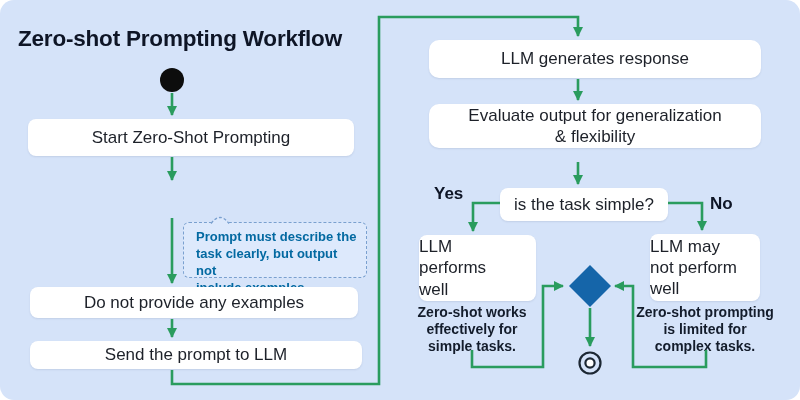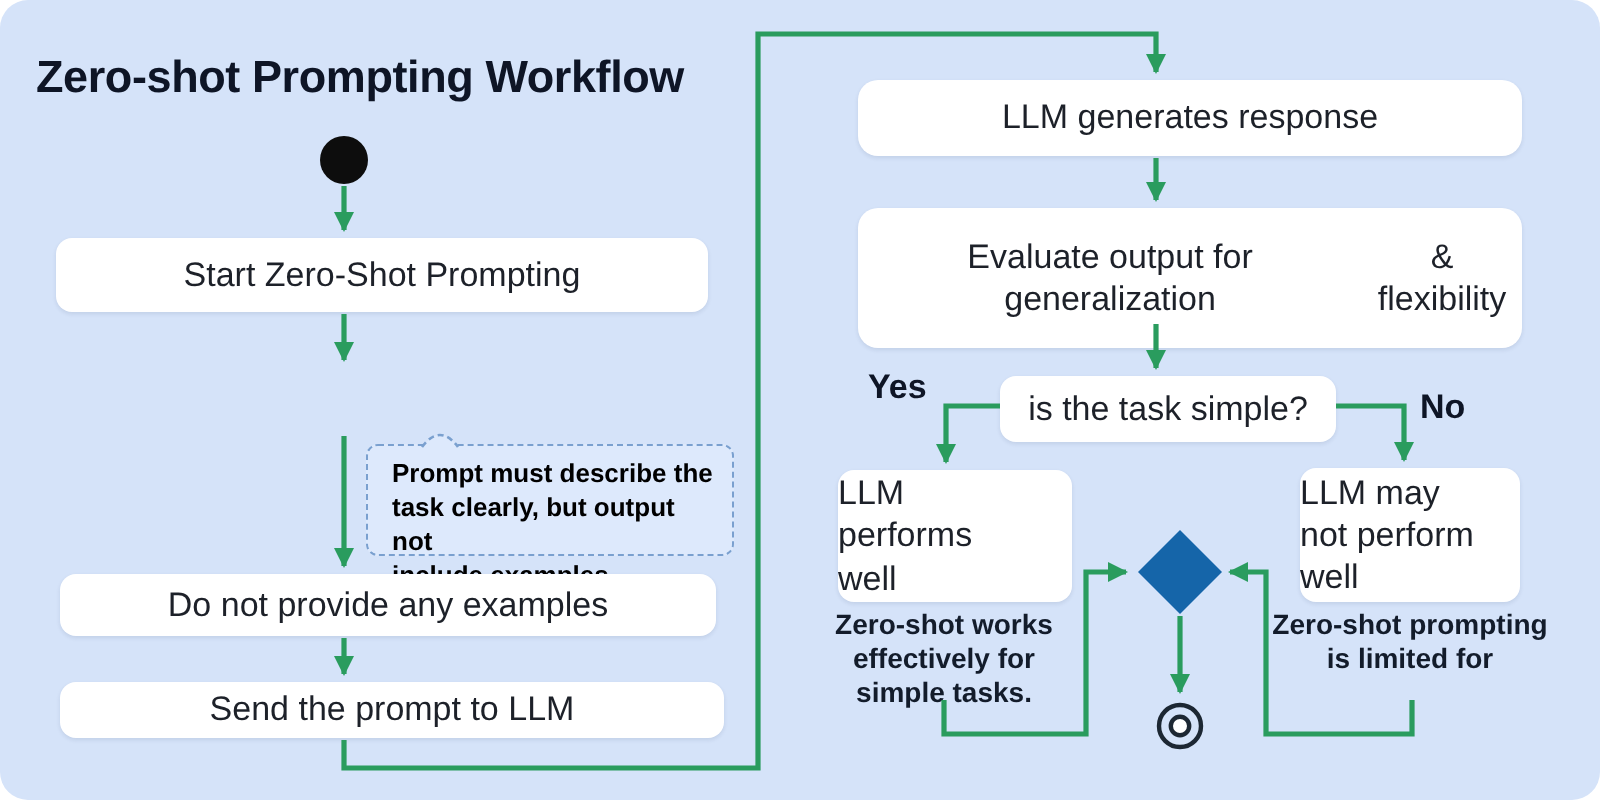--- a/index.html
+++ b/index.html
@@ -30,21 +30,21 @@
   .multiline span { display:block; }
 
   .branch-label {
     position:absolute; font-size:17px; font-weight:700; color:var(--title-color,#0e1526);
   }
 
   .note-dashed {
     position:absolute; left:183px; top:222px; width:184px; height:56px;
     background:var(--note-fill,#dde9fc);
     border:1.5px dashed var(--note-border,#7aa0cf); border-radius:6px;
-    font-size:13px; font-weight:600; line-height:1.3; color:#000000;
+    font-size:13px; font-weight:600; line-height:1.3; color:#0369a1;
     padding:6px 6px 0 12px;
   }
   .note-dashed span { display:block; }
 
   .subnote {
     position:absolute; font-size:14px; font-weight:600; line-height:1.2;
     color:#131c2b; text-align:center;
   }
   .subnote span { display:block; }
 
@@ -80,21 +80,21 @@
   </div>
 
   <div class="node" style="left:30px; top:341px; width:332px; height:28px;">
     <span>Send the prompt to LLM</span>
   </div>
 
   <div class="node r10" style="left:413px; top:40px; width:332px; height:38px;">
     <span>LLM generates response</span>
   </div>
 
-  <div class="node r10 multiline" style="left:413px; top:104px; width:332px; height:70px; flex-direction:row;">
+  <div class="node r10 multiline" style="left:413px; top:104px; width:332px; height:44px; flex-direction:column;">
     <span>Evaluate output for generalization</span>
     <span>&amp; flexibility</span>
   </div>
 
   <div class="node" style="left:500px; top:188px; width:168px; height:33px;">
     <span>is the task simple?</span>
   </div>
 
   <div class="branch-label" style="left:434px; top:184px;">Yes</div>
   <div class="branch-label" style="left:710px; top:194px;">No</div>
@@ -113,20 +113,21 @@
 
   <div class="subnote" style="left:410px; top:304px; width:124px;">
     <span>Zero-shot works</span>
     <span>effectively for</span>
     <span>simple tasks.</span>
   </div>
 
   <div class="subnote" style="left:630px; top:304px; width:150px;">
     <span>Zero-shot prompting</span>
     <span>is limited for</span>
+    <span>complex tasks.</span>
   </div>
 
   <svg class="overlay" width="800" height="400" viewBox="0 0 800 400">
     <defs>
       <marker id="arr" markerUnits="userSpaceOnUse" markerWidth="12" markerHeight="12" refX="10" refY="6" orient="auto">
         <path class="arrowhead-shape" d="M1,1 L11,6 L1,11 Z"></path>
       </marker>
     </defs>
 
     <path class="notch" d="M 211,223.5 Q 220,211.5 229,223.5"></path>

